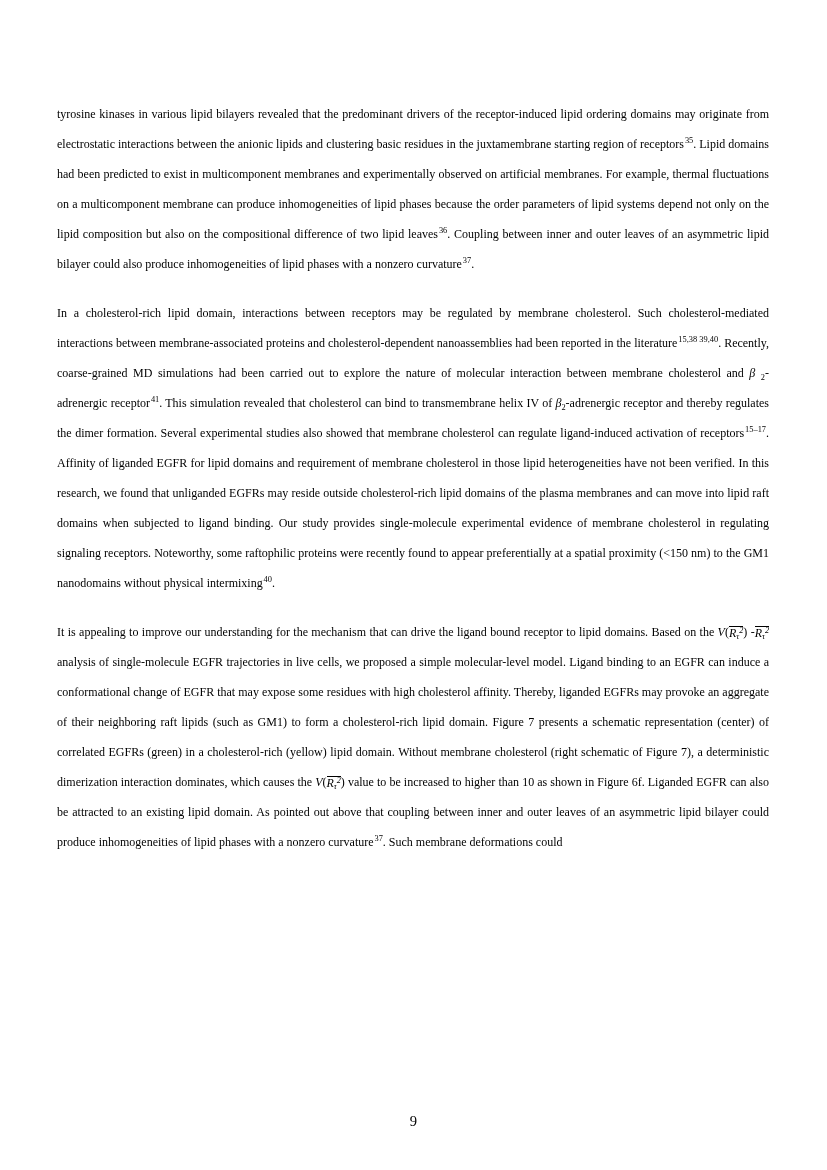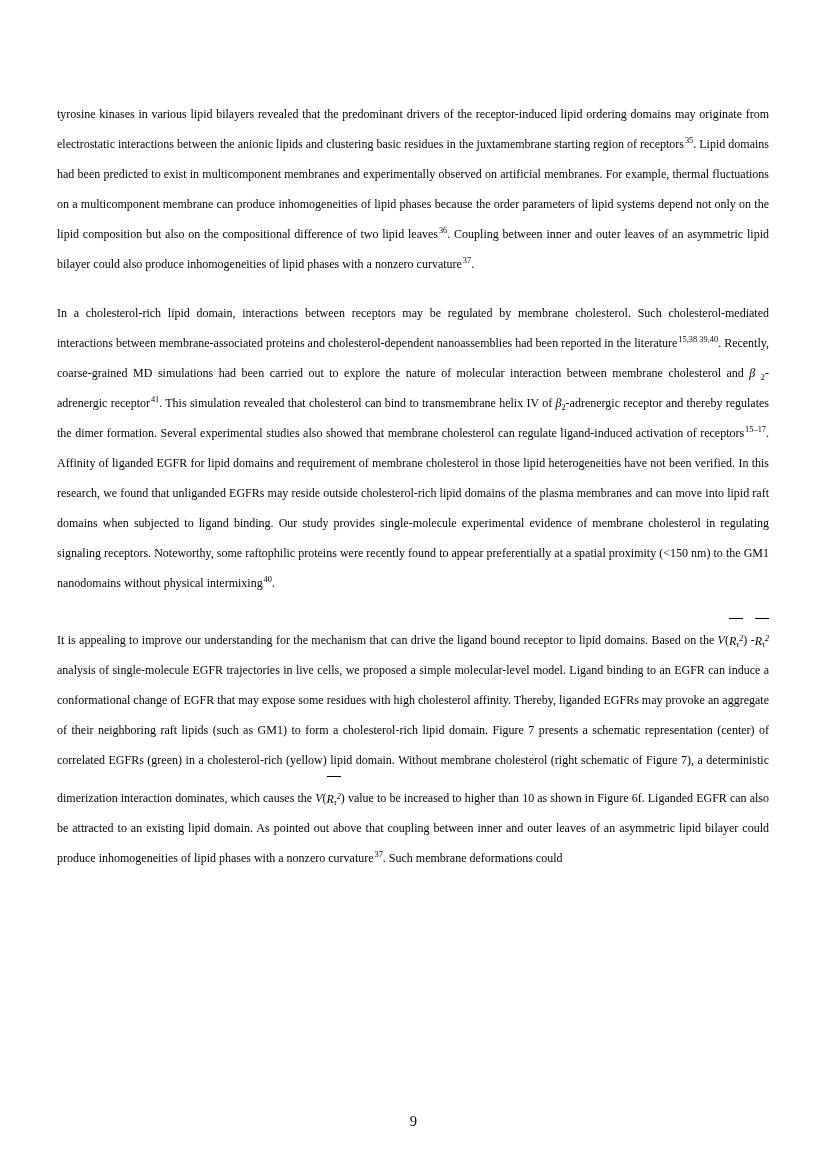--- a/index.html
+++ b/index.html
@@ -58,21 +58,21 @@
     font-style: italic;
   }
   
   .math {
     font-style: italic;
     white-space: nowrap;
   }
   .overbar {
     display: inline-block;
     border-top: 1px solid #000;
-    padding-top: 16px;
+    padding-top: 0px;
     line-height: 1.0;
     position: relative;
     top: 1px;
   }
   .mvar {
     font-style: italic;
   }
   .msub {
     font-size: 0.68em;
     vertical-align: -0.22em;

